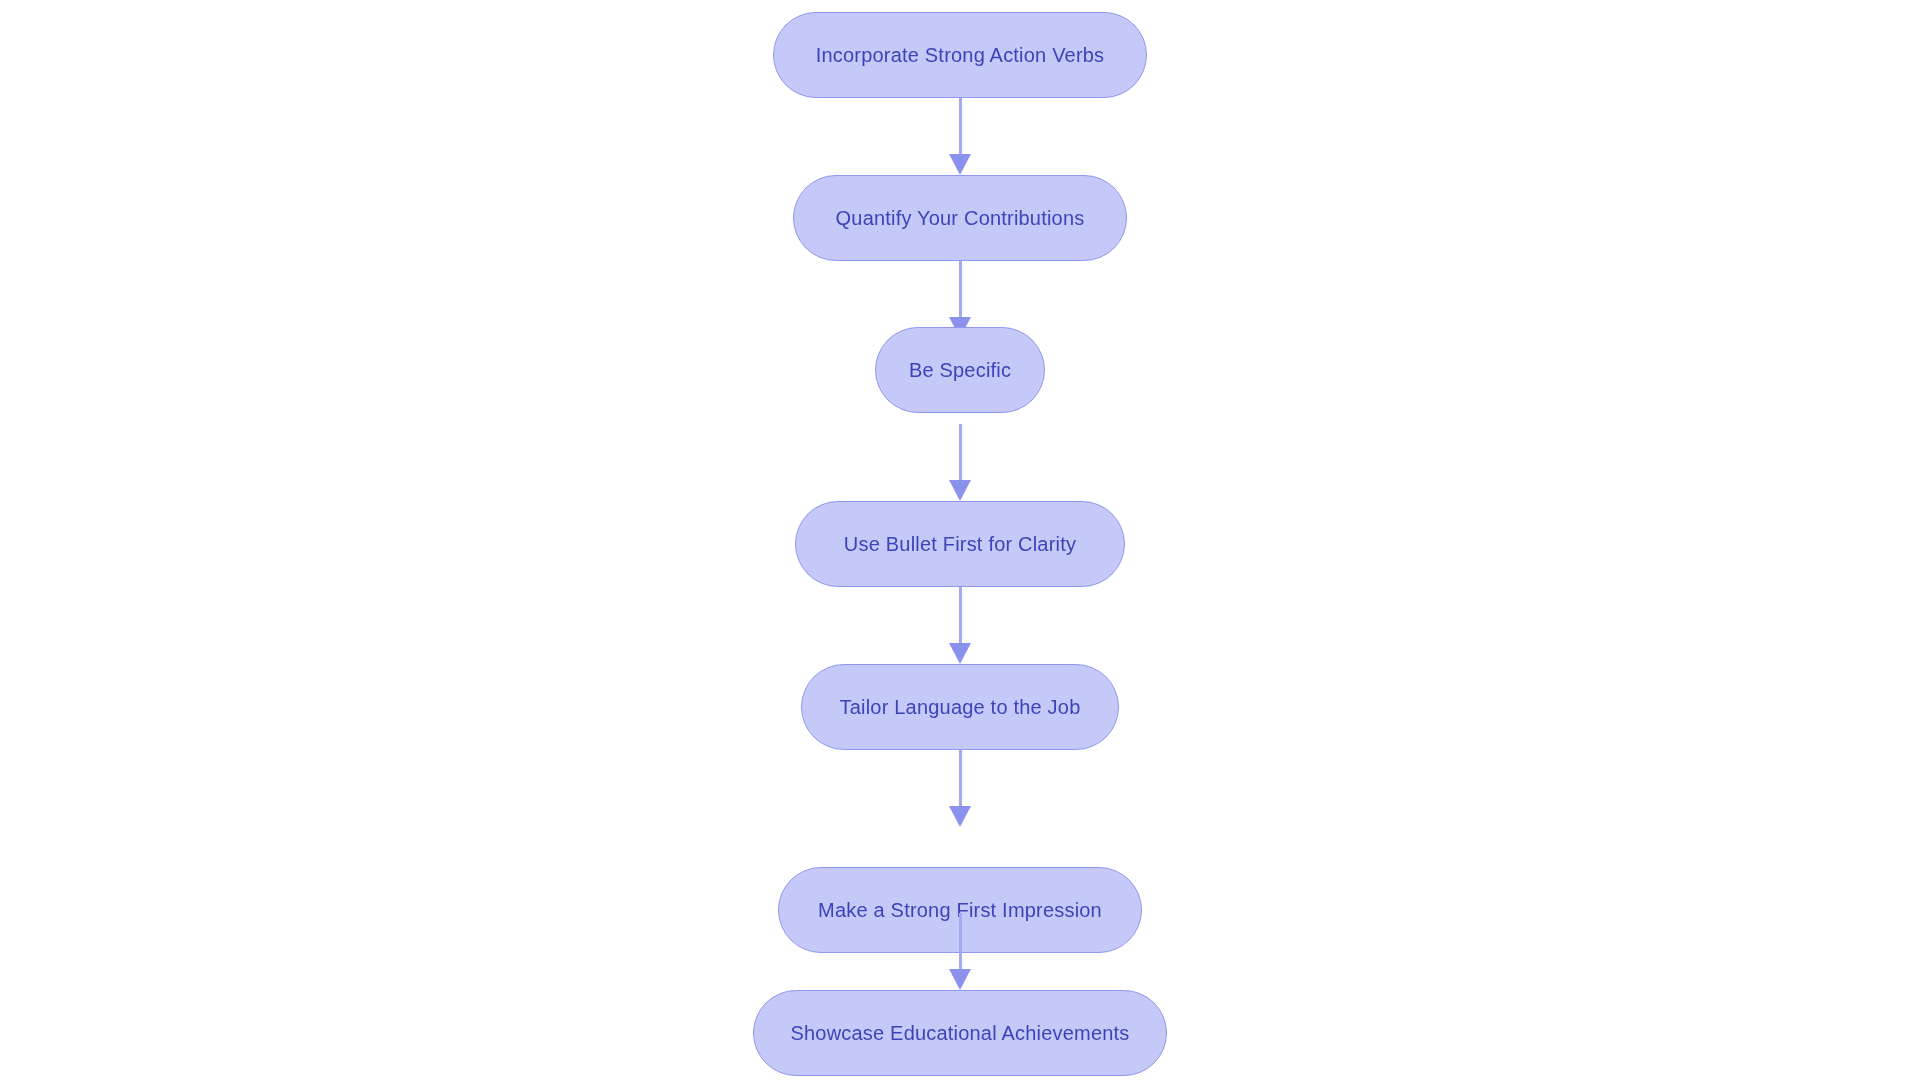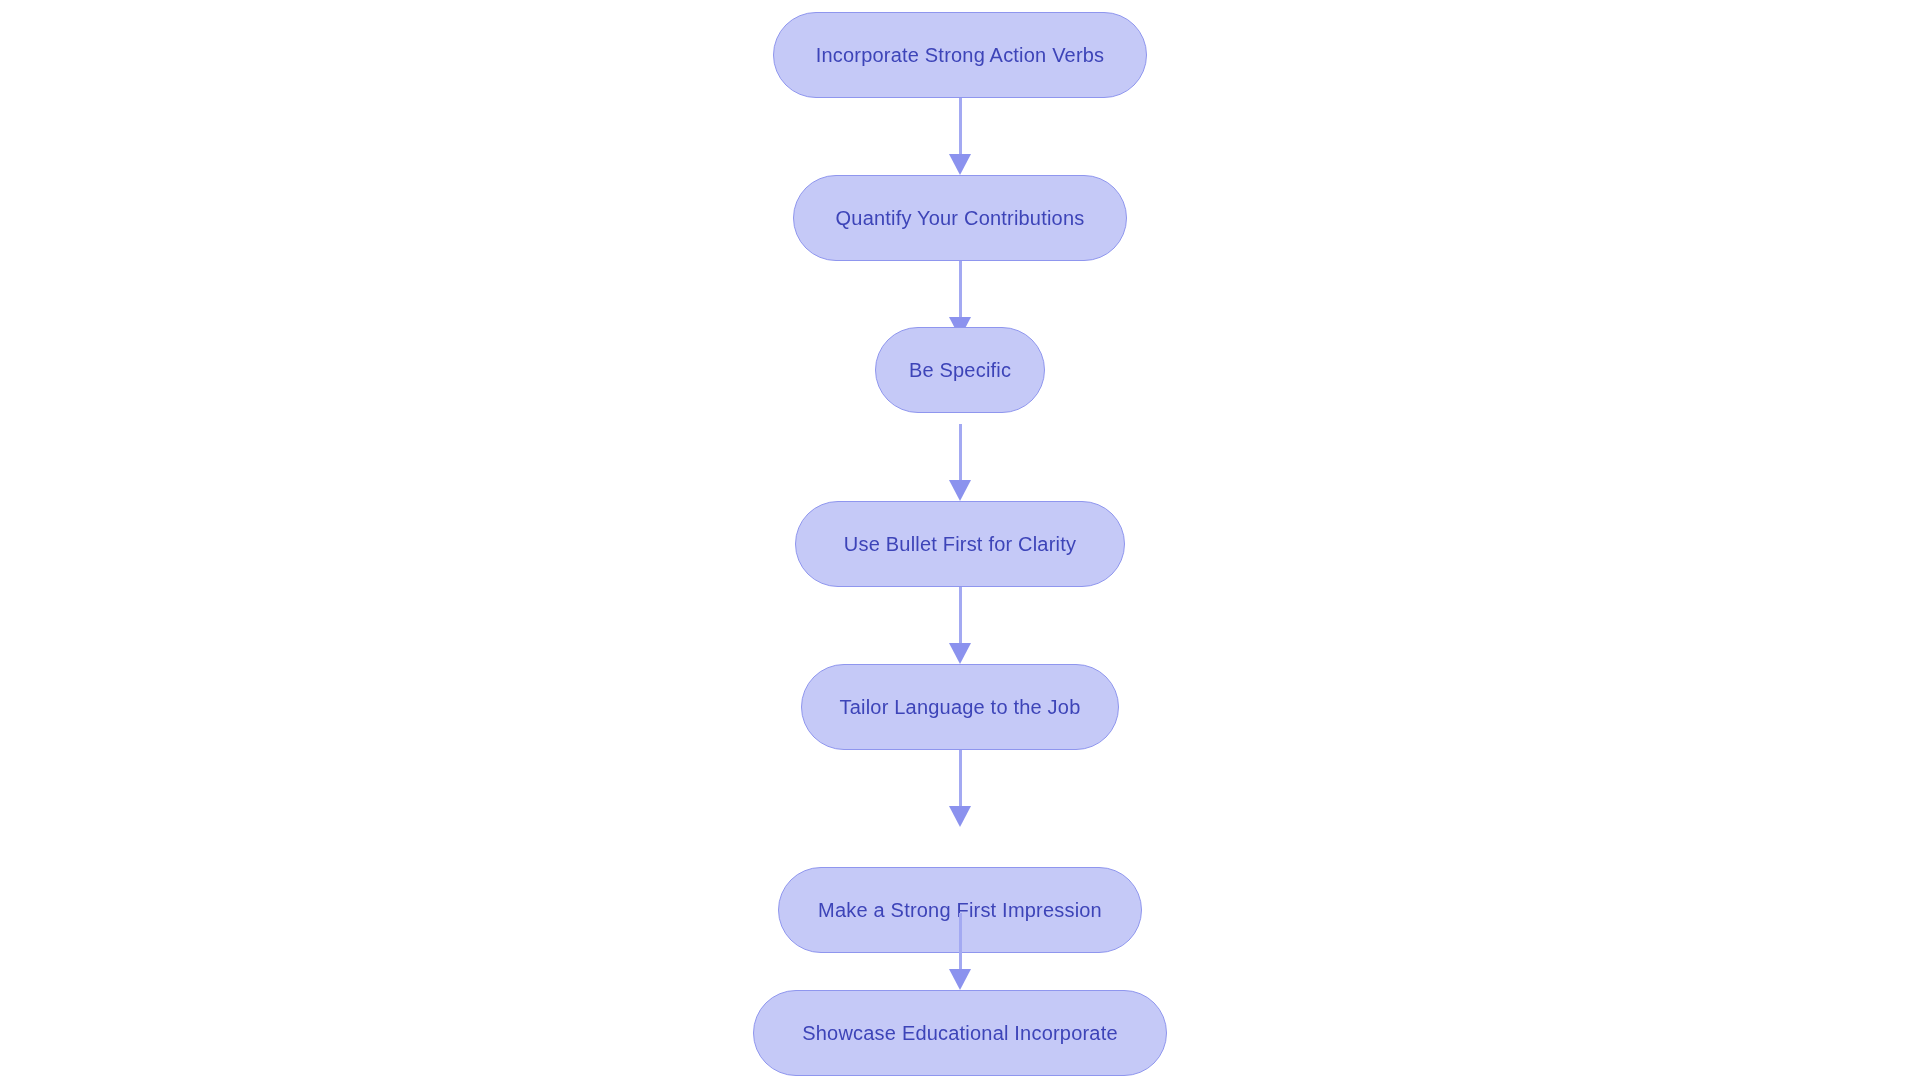--- a/index.html
+++ b/index.html
@@ -122,16 +122,16 @@
   <div class="node n6">
     <span>Make a Strong First Impression</span>
   </div>
 
   <div class="connector c6">
     <div class="stem"></div>
     <div class="arrowhead"></div>
   </div>
 
   <div class="node n7">
-    <span>Showcase Educational Incorporate</span>
+    <span>Showcase Educational Achievements</span>
   </div>
 
 </div>
 
 </body></html>

